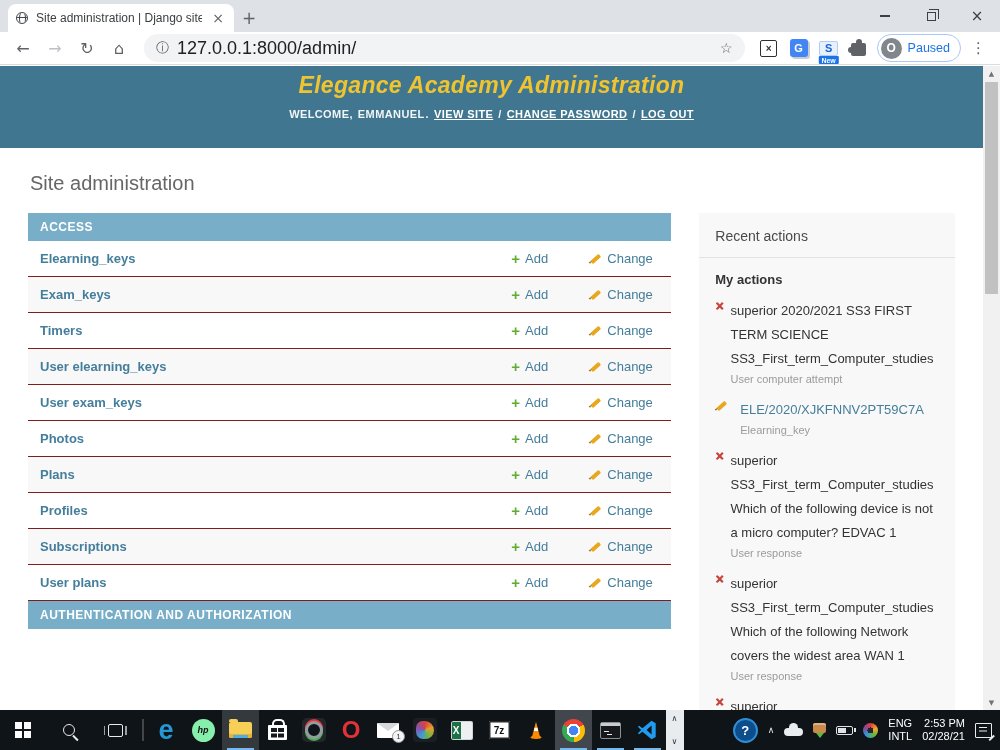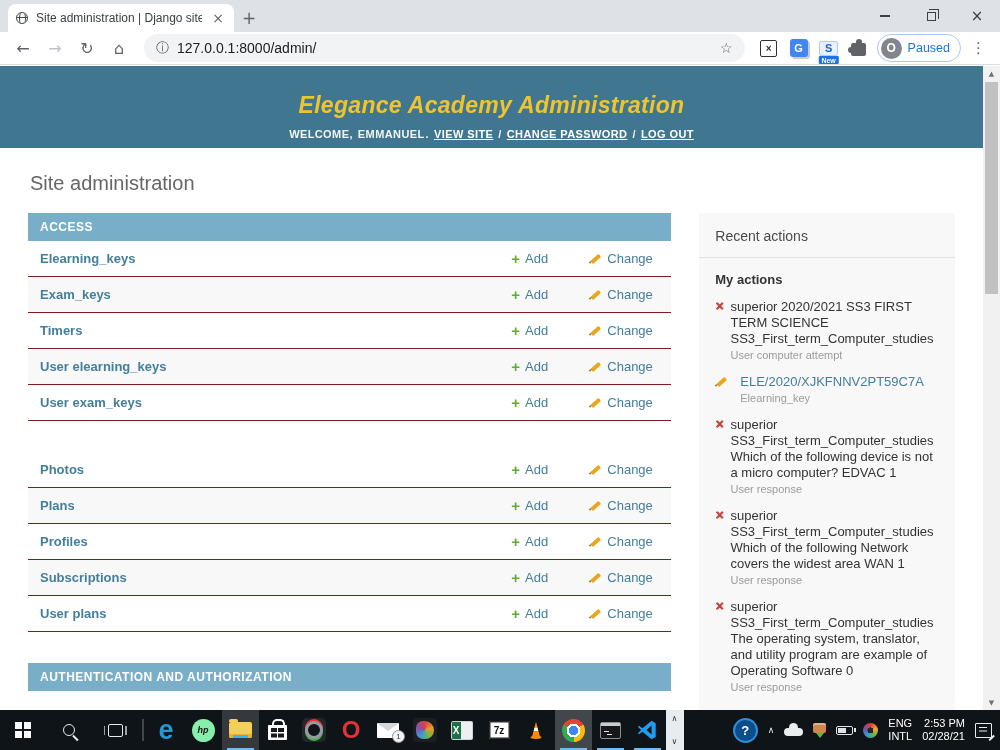--- a/index.html
+++ b/index.html
@@ -26,21 +26,21 @@
   .restore-glyph::before{content:"";position:absolute;left:1.5px;top:-3.5px;width:9px;height:9px;border:1.2px solid #3c4043;border-left:none;border-bottom:none}
 
   
   .toolbar{position:absolute;top:32px;left:0;right:0;height:33px;background:#fff;border-bottom:1px solid #dadce0;
            display:flex;align-items:center;padding:0 10px;gap:6px}
   .nav-ic{width:26px;height:26px;display:flex;align-items:center;justify-content:center;font-size:16px;color:#5f6368;cursor:pointer}
   .nav-ic.disabled{color:#bdc1c6}
   .omnibox{flex:1;height:28px;background:#f1f3f4;border-radius:14px;display:flex;align-items:center;
            padding:0 12px;gap:8px;margin:0 6px}
   .info-icon{font-size:13px;color:#5f6368}
-  .url-text{font-size:14px;color:#202124;flex:1}
+  .url-text{font-size:18px;color:#202124;flex:1}
   .star-icon{font-size:14px;color:#5f6368;cursor:pointer}
   .ext{width:24px;height:24px;display:flex;align-items:center;justify-content:center;position:relative;cursor:pointer}
   .extx-box{width:17px;height:17px;border:1.8px solid #2d2f31;display:flex;align-items:center;justify-content:center;
             font-size:10px;font-weight:700;color:#2d2f31;border-radius:2px}
   .translate-box{width:18px;height:18px;background:#4285f4;border-radius:3px;color:#fff;font-size:11px;font-weight:700;
             display:flex;align-items:center;justify-content:center;box-shadow:2px 2px 0 #c9cdd1}
   .snew{width:19px;height:15px;background:#e8f0fe;border:1px solid #aecbfa;border-radius:2px;color:#1967d2;
         font-size:11px;font-weight:800;display:flex;align-items:center;justify-content:center}
   .snew-badge{position:absolute;bottom:-4px;left:50%;transform:translateX(-50%);background:#1a73e8;color:#fff;
         font-size:7px;font-weight:700;padding:0.5px 3px;border-radius:1px}
@@ -50,28 +50,28 @@
   .profile-pill{height:28px;border:1.5px solid #a8c7fa;border-radius:14px;display:flex;align-items:center;
         padding:2px 10px 2px 3px;gap:6px;cursor:pointer}
   .avatar{width:21px;height:21px;border-radius:50%;background:#80868b;color:#fff;font-size:12px;font-weight:700;
         display:flex;align-items:center;justify-content:center}
   .paused-label{font-size:12.5px;color:#1a73e8}
   .menu-dots{font-size:15px;color:#5f6368;padding:0 4px;cursor:pointer}
 
   
   .page{position:absolute;top:66px;left:0;width:983px;height:644px;background:#fff;overflow:hidden}
   .dj-header{height:82px;background:#417690;text-align:center;color:#fff}
-  .dj-title{padding-top:26px;font-size:23px;font-weight:700;font-style:italic;color:#efc42f;letter-spacing:0.3px}
+  .dj-title{padding-top:6px;font-size:23px;font-weight:700;font-style:italic;color:#efc42f;letter-spacing:0.3px}
   .dj-tools{margin-top:9px;font-size:11px;font-weight:700;color:#f0f5f7;letter-spacing:0.4px;
             display:flex;justify-content:center;gap:5px}
   .dj-tools a{color:#fff;text-decoration:underline;cursor:pointer}
   .page h1{margin:24px 0 0 30px;font-size:20px;font-weight:400;color:#666}
   .main{display:flex;align-items:flex-start;padding:18px 28px 0 28px}
   .col-left{width:644px}
-  .module{margin-bottom:31px}
+  .module{}
   .caption{height:28px;background:#79aec8;color:#fff;font-size:12px;font-weight:700;letter-spacing:0.5px;
            display:flex;align-items:center;padding:0 12px;text-transform:uppercase}
   .model-row{height:36px;display:flex;align-items:center;padding:0 10px 0 12px;border-bottom:1px solid #7f1d1d}
   .model-row:nth-child(odd){background:#f8f8f8}
   .model-row:nth-child(even){background:#fff}
   .model-link{flex:1;font-size:13px;font-weight:700;color:#447e9b;text-decoration:none;cursor:pointer}
   .addlink,.changelink{display:flex;align-items:center;font-size:13px;color:#447e9b;text-decoration:none;cursor:pointer}
   .addlink{width:56px;margin-right:22px}
   .changelink{width:72px}
   .plus-icon{color:#5fad31;font-weight:900;font-size:15px;margin-right:5px;line-height:1}
@@ -83,21 +83,21 @@
 
   
   .col-right{width:256px;margin-left:28px;background:#f8f8f8;min-height:560px}
   .ra-head{padding:15px 16px 13px 16px;border-bottom:1px solid #e2e2e2}
   .ra-title{font-size:14px;font-weight:400;color:#4a4a4a}
   .ra-body{padding:14px 16px 16px 16px}
   .ra-sub{font-size:13px;font-weight:700;color:#333;margin-bottom:12px}
   .ra-item{display:flex;gap:7px;margin-bottom:13px}
   .ra-del{color:#c7453f;font-weight:900;font-size:14px;line-height:15px;text-shadow:0.6px 0 0 #c7453f}
   .ra-edit{margin-top:1px}
-  .ra-txt{font-size:13px;line-height:16px;color:#333;word-break:break-word}
+  .ra-txt{font-size:13px;line-height:24px;color:#333;word-break:break-word}
   .ra-txt.link{color:#447e9b;cursor:pointer}
   .ra-cap{font-size:11px;color:#9b9b9b;margin-top:2px}
 
   .watermark{position:absolute;left:716px;top:630px;color:rgba(110,110,110,0.5);pointer-events:none;z-index:5}
   .wm1{font-size:21px}
 
   
   .scrollbar{position:absolute;top:66px;right:0;width:17px;height:644px;background:#f1f1f1;z-index:6}
   .sb-arrow{position:absolute;left:0;width:17px;height:15px;display:flex;align-items:center;justify-content:center;
             font-size:7px;color:#707376}

